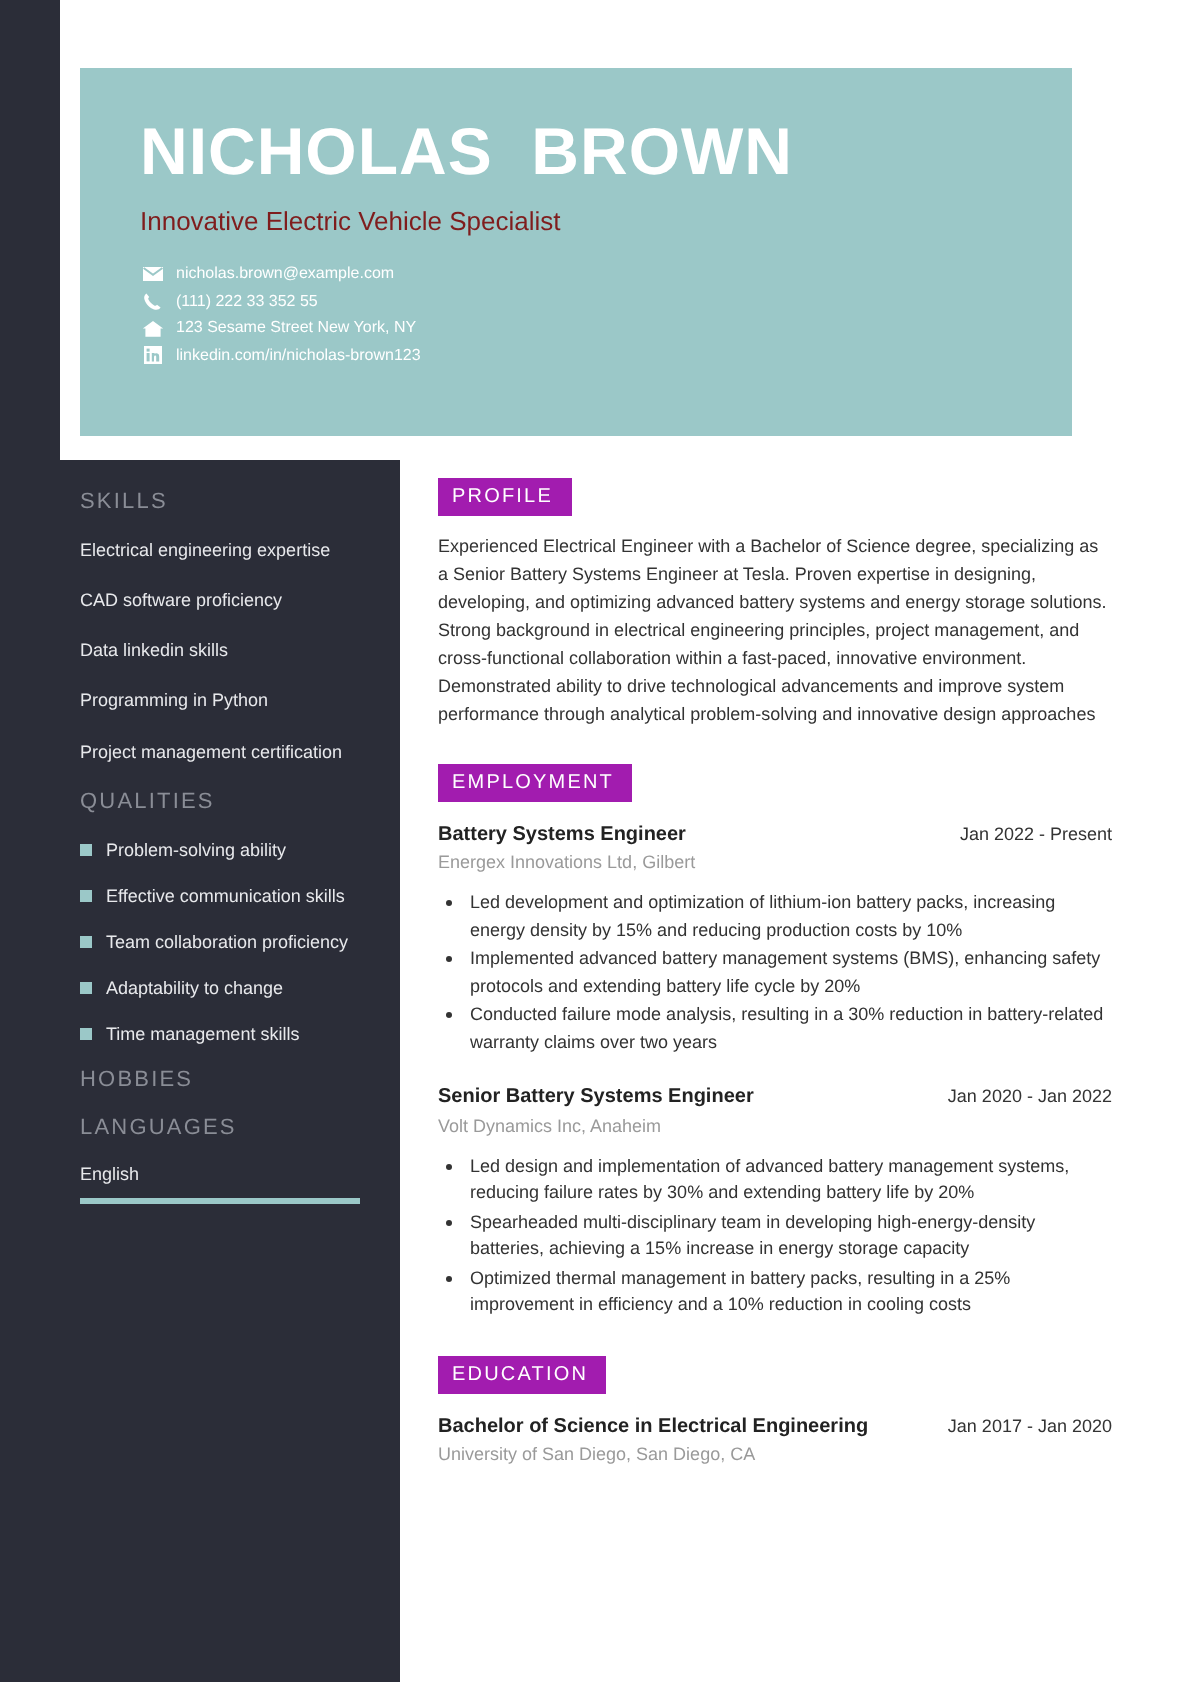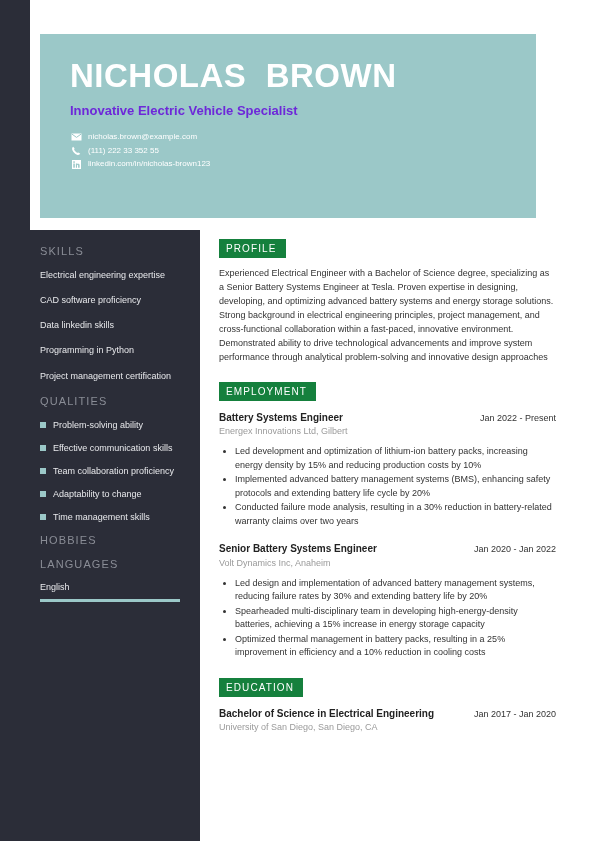--- a/index.html
+++ b/index.html
@@ -53,23 +53,23 @@
   .name {
     color: #ffffff;
     font-size: 33px;
     font-weight: bold;
     letter-spacing: 0.5px;
     line-height: 1.1;
     margin: 0 0 9px 0;
     white-space: pre;
   }
   .job-title {
-    color: #6d28d9;
+    color: #7f1d1d;
     font-size: 13px;
-    font-weight: bold;
+    font-weight: normal;
     margin: 0 0 14px 0;
   }
   .contact-list {
     list-style: none;
     margin: 0;
     padding: 0;
   }
   .contact-item {
     display: flex;
     align-items: center;
@@ -147,21 +147,21 @@
 
   
   .main {
     position: absolute;
     left: 219px;
     top: 238px;
     width: 337px;
   }
   .tag {
     display: inline-block;
-    background: #15803d;
+    background: #a21caf;
     color: #ffffff;
     font-size: 10px;
     letter-spacing: 1.1px;
     padding: 4px 9px 4px 7px;
     text-transform: uppercase;
   }
   .section { margin-bottom: 16px; }
   .profile-text {
     font-size: 9px;
     line-height: 1.55;
@@ -229,20 +229,28 @@
         </span>
         <span class="contact-text">nicholas.brown@example.com</span>
       </li>
       <li class="contact-item">
         <span class="contact-icon">
           <svg width="10" height="10" viewBox="0 0 10 10">
               <path d="M2.2 0.7 C1.2 1.4 0.8 2.6 1.3 4 C2 6.1 3.9 8 6 8.7 C7.4 9.2 8.6 8.8 9.3 7.8 L7.5 6.4 C7.1 6.9 6.6 7 6.1 6.7 C5 6.1 3.9 5 3.3 3.9 C3 3.4 3.1 2.9 3.6 2.5 Z" fill="#ffffff"></path>
             </svg>
         </span>
         <span class="contact-text">(111) 222 33 352 55</span>
+      </li>
+      <li class="contact-item">
+        <span class="contact-icon">
+          <svg width="11" height="9" viewBox="0 0 11 9">
+              <path d="M5.5 0.5 L10.6 4.3 L9.3 4.3 L9.3 8.4 L1.7 8.4 L1.7 4.3 L0.4 4.3 Z" fill="#ffffff"></path>
+            </svg>
+        </span>
+        <span class="contact-text">123 Sesame Street New York, NY</span>
       </li>
       <li class="contact-item">
         <span class="contact-icon">
           <svg width="9" height="9" viewBox="0 0 9 9">
               <rect width="9" height="9" fill="#ffffff"></rect>
               <rect x="1.3" y="3.5" width="1.5" height="4.2" fill="#9bc8c8"></rect>
               <rect x="1.3" y="1.3" width="1.5" height="1.5" fill="#9bc8c8"></rect>
               <path d="M3.9 3.5 L5.3 3.5 L5.3 4.1 C5.6 3.5 7.6 3.3 7.6 5.2 L7.6 7.7 L6.1 7.7 L6.1 5.4 C6.1 4.4 5 4.5 5 5.5 L5 7.7 L3.9 7.7 Z" fill="#9bc8c8"></path>
             </svg>
         </span>

